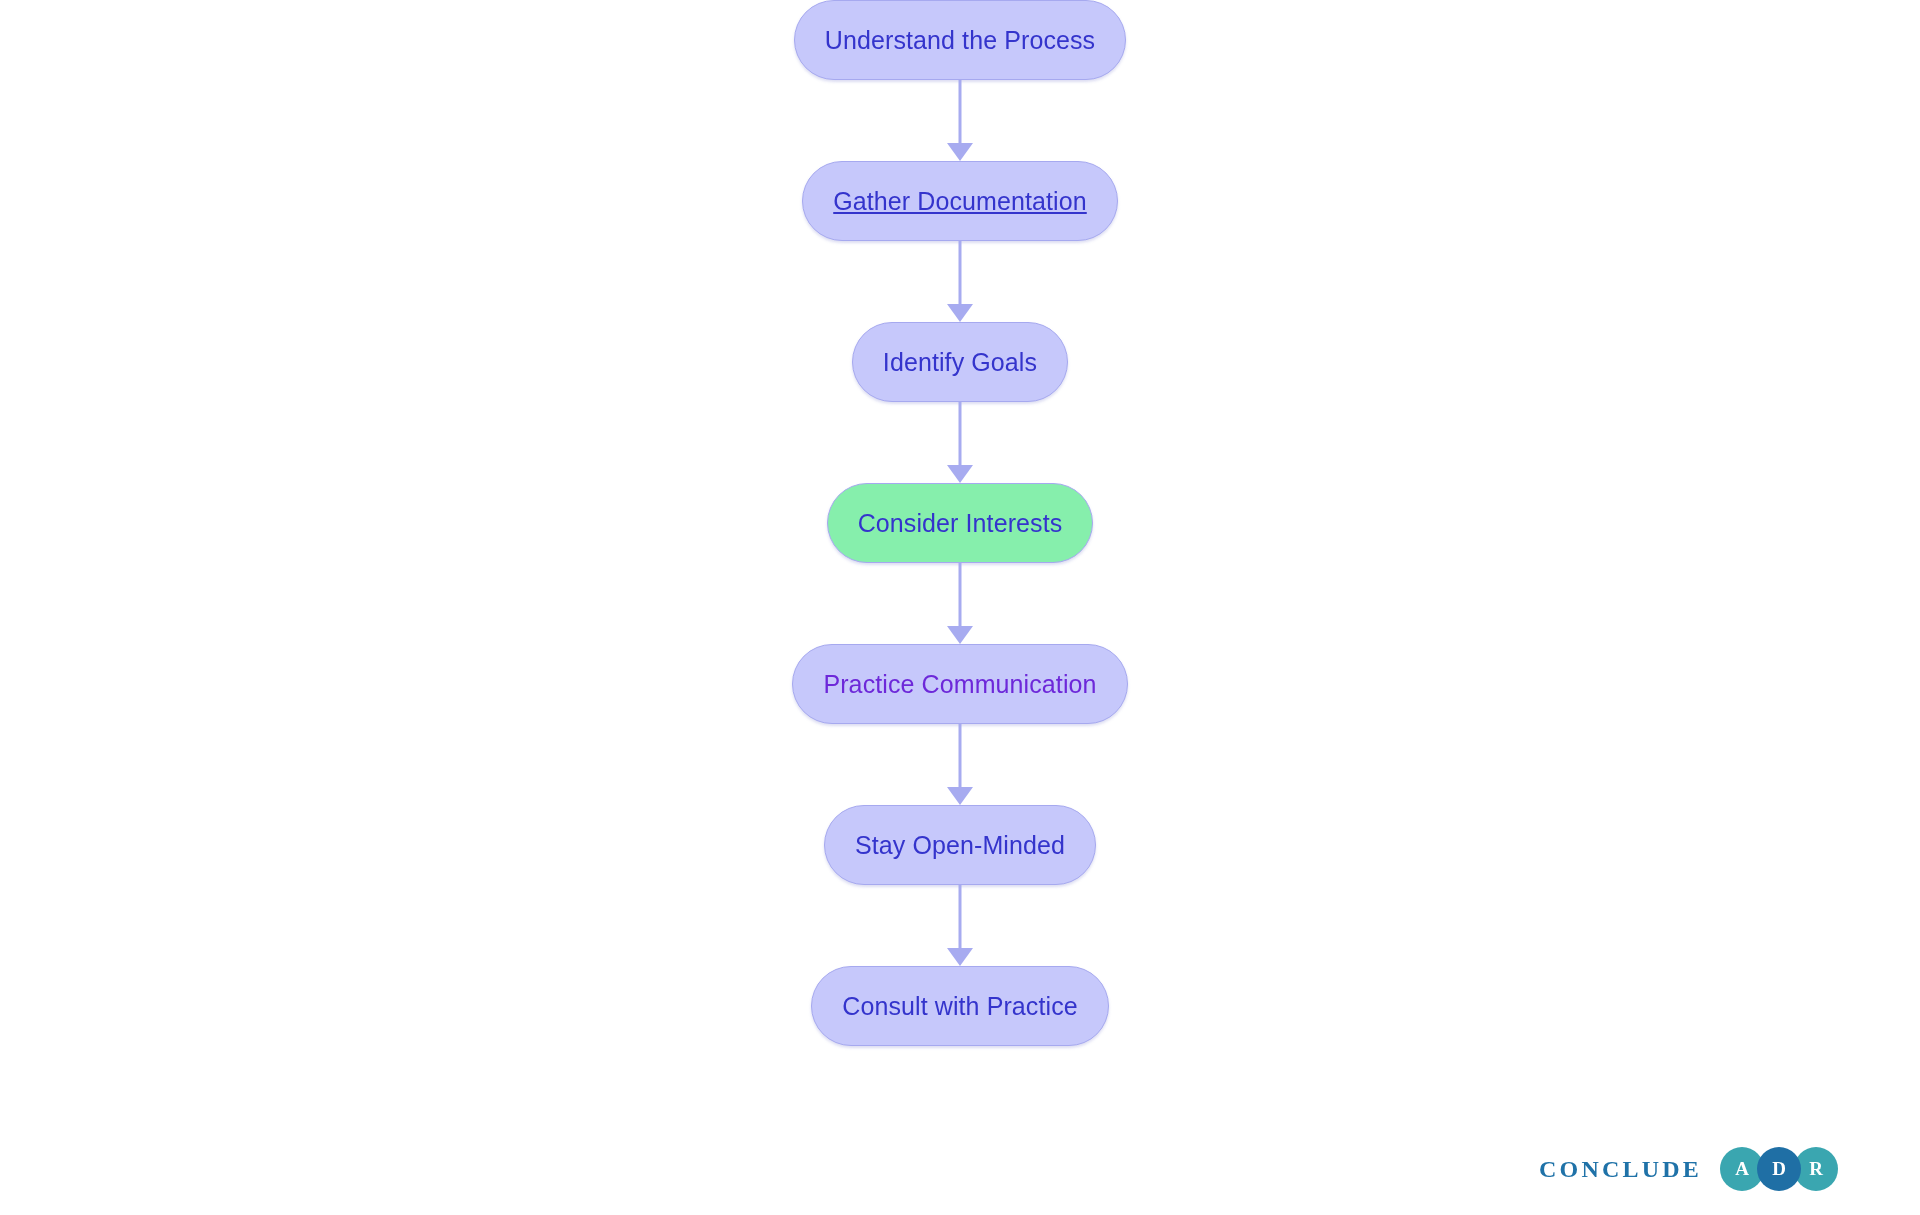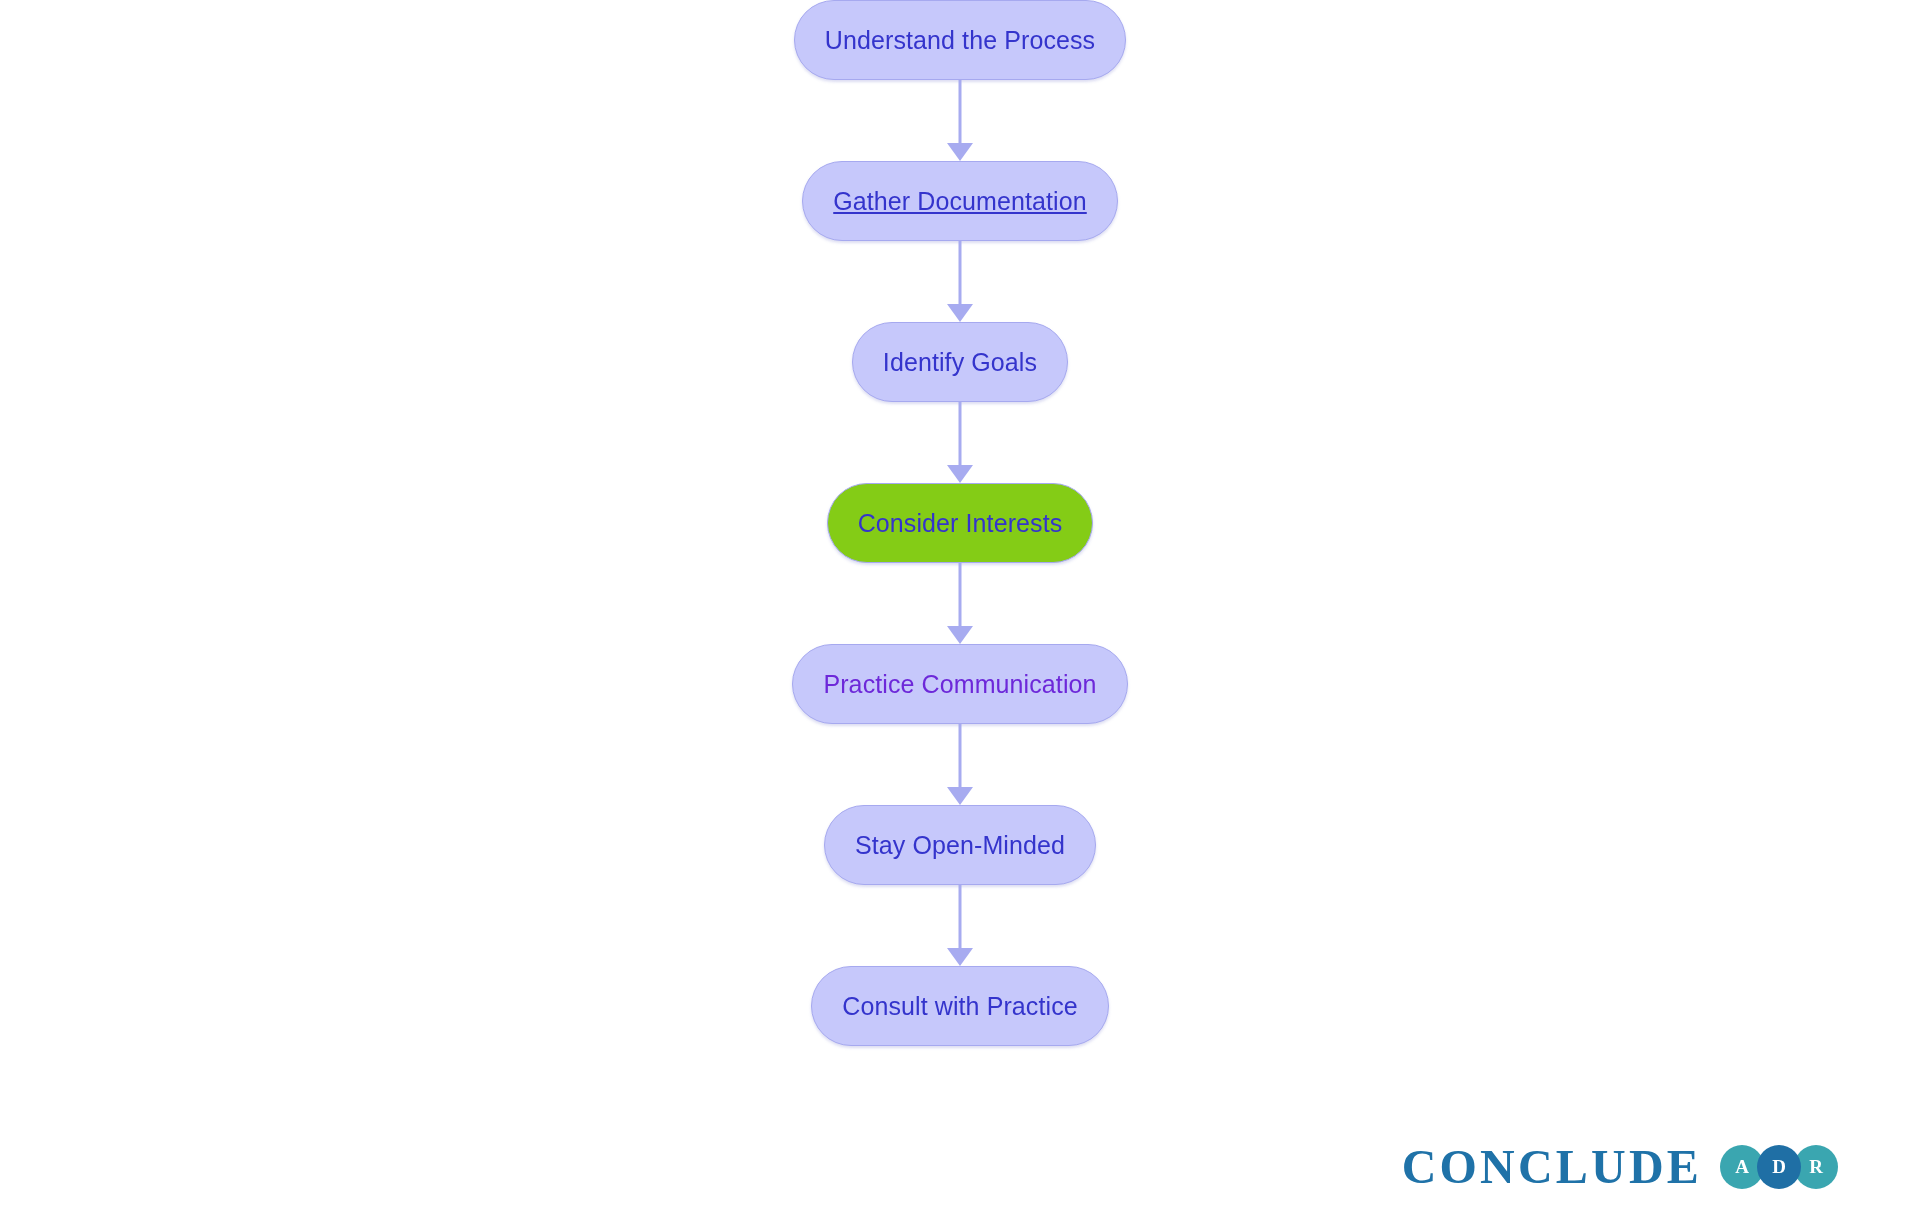--- a/index.html
+++ b/index.html
@@ -90,21 +90,21 @@
     position: absolute;
     right: 82px;
     bottom: 24px;
     display: flex;
     align-items: center;
     gap: 18px;
   }
 
   .brand-wordmark {
     font-family: "Liberation Serif", serif;
-    font-size: 48px;
+    font-size: 24px;
     font-weight: 700;
     letter-spacing: 3.2px;
     color: #1f72a8;
     line-height: 1;
     user-select: none;
   }
 
   .brand-circles {
     display: flex;
     align-items: center;
@@ -158,21 +158,21 @@
       <span class="node-label" style="color: rgb(52, 52, 204);">Identify Goals</span>
     </div>
   </div>
 
   <div class="connector">
     <div class="connector-line" style="background: rgb(167, 171, 240);"></div>
     <div class="connector-head" style="border-top-color: rgb(167, 171, 240);"></div>
   </div>
 
   <div class="flow-step">
-    <div class="node" style="background: #84cc16; border-color: rgb(166, 169, 239);">
+    <div class="node" style="background: #86efac; border-color: rgb(166, 169, 239);">
       <span class="node-label" style="color: rgb(52, 52, 204);">Consider Interests</span>
     </div>
   </div>
 
   <div class="connector">
     <div class="connector-line" style="background: rgb(167, 171, 240);"></div>
     <div class="connector-head" style="border-top-color: rgb(167, 171, 240);"></div>
   </div>
 
   <div class="flow-step">

